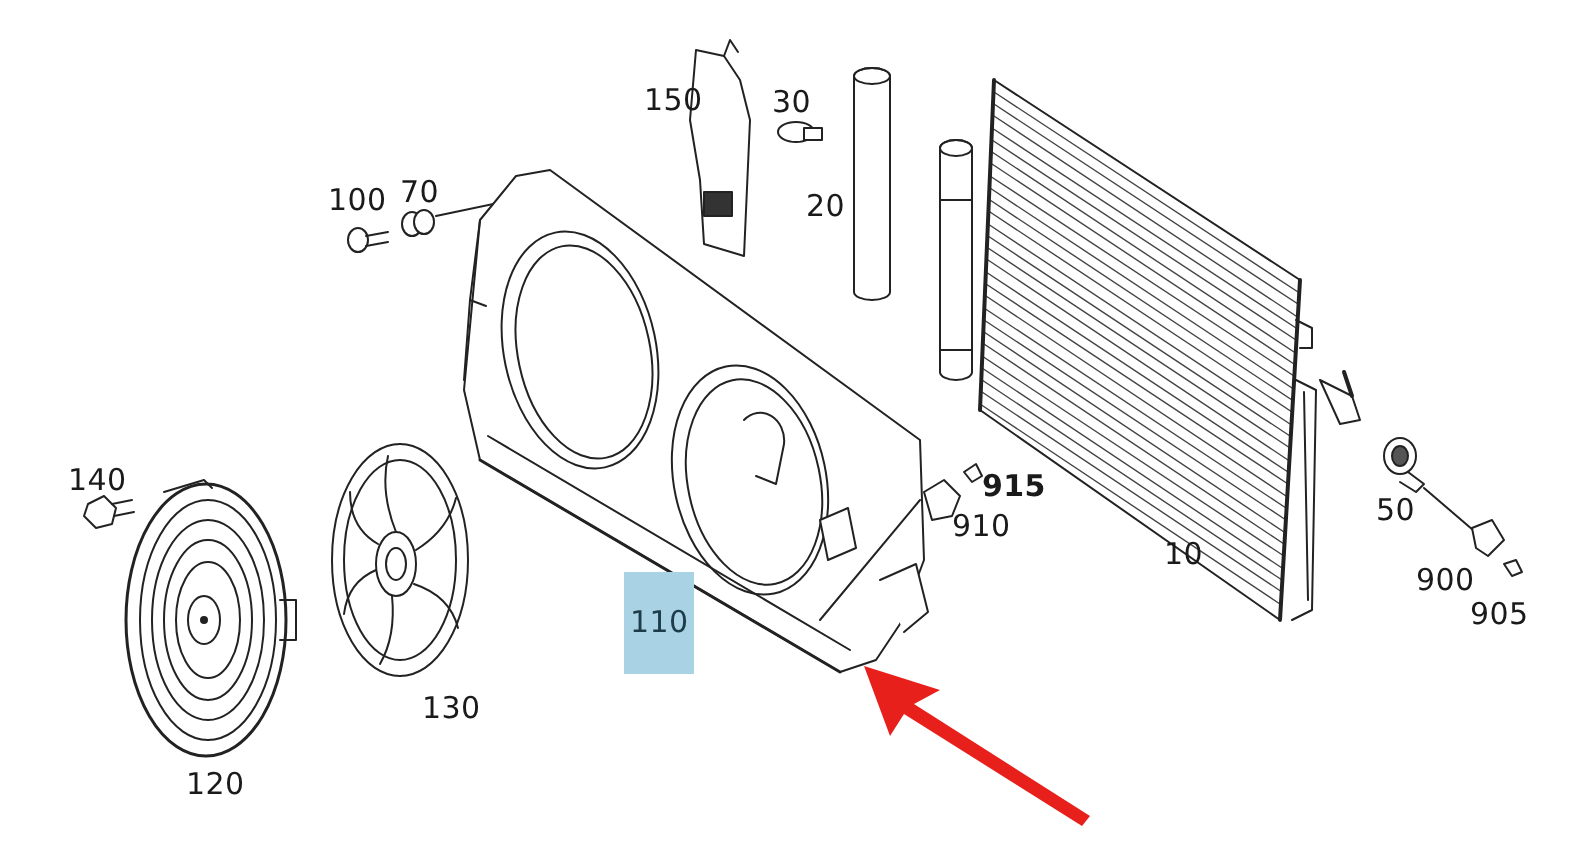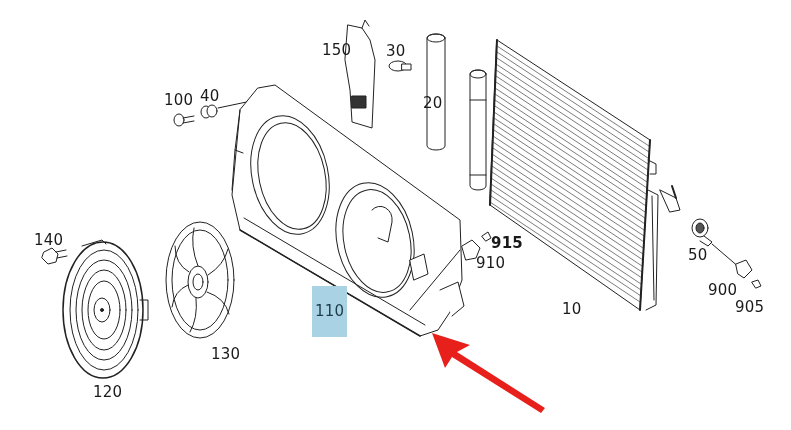--- a/index.html
+++ b/index.html
@@ -165,26 +165,26 @@
       </g>
     </g>
 
     <g>
       <polygon points="432,333 470,345 457,352 545,408 541,413 452,357 445,368" fill="#e8201c"></polygon>
     </g>
   </svg>
 
   <span class="lbl" style="left:322px; top:43px;">150</span>
   <span class="lbl" style="left:386px; top:44px;">30</span>
-  <span class="lbl" style="left:403px; top:96px;margin-left:20px;">20</span>
+  <span class="lbl" style="left:403px; top:96px;">20</span>
   <span class="lbl" style="left:164px; top:93px;">100</span>
-  <span class="lbl" style="left:200px; top:89px;">40</span>
+  <span class="lbl" style="left:200px; top:89px;">70</span>
   <span class="lbl" style="left:34px; top:233px;">140</span>
   <span class="lbl hl" style="left:312px; top:286px;">110</span>
   <span class="lbl" style="left:211px; top:347px;">130</span>
   <span class="lbl" style="left:93px; top:385px;">120</span>
   <span class="lbl" style="left:491px; top:236px;font-weight:bold;">915</span>
   <span class="lbl" style="left:476px; top:256px;">910</span>
-  <span class="lbl" style="left:562px; top:270px;margin-top:32px;">10</span>
+  <span class="lbl" style="left:582px; top:270px;">10</span>
   <span class="lbl" style="left:688px; top:248px;">50</span>
   <span class="lbl" style="left:708px; top:283px;">900</span>
   <span class="lbl" style="left:735px; top:300px;text-align:center;">905</span>
 </div>
 
 </body></html>

